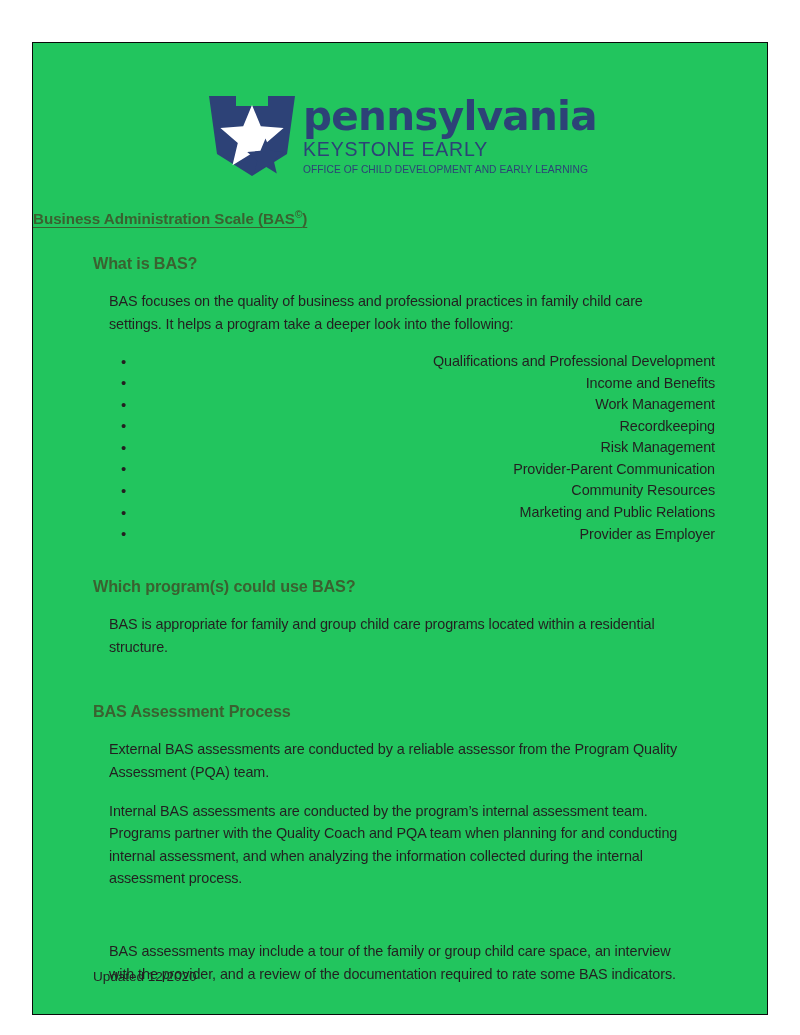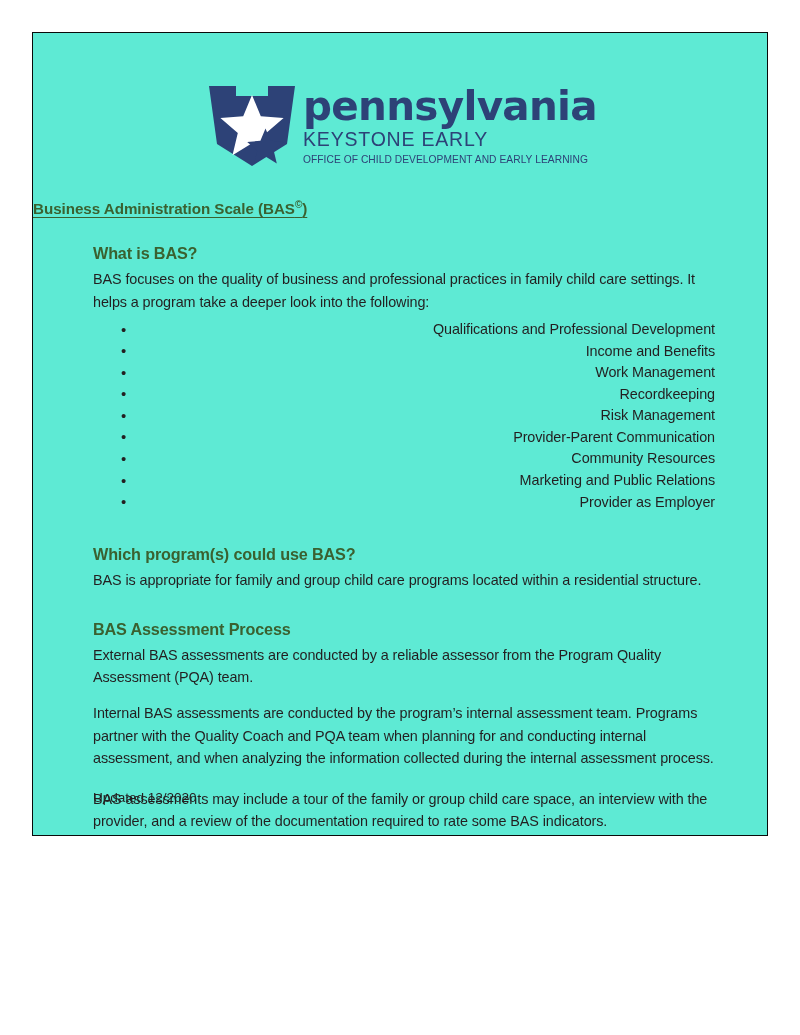--- a/index.html
+++ b/index.html
@@ -12,24 +12,24 @@
     width: 800px;
     height: 1035px;
     font-family: "Liberation Sans", sans-serif;
     overflow: hidden;
   }
 
   
   #page-sheet {
     position: absolute;
     left: 32px;
-    top: 32px;
+    top: 42px;
     width: 736px;
-    height: 804px;
-    background: #5eead4;
+    height: 973px;
+    background: #22c55e;
     border: 1.5px solid #0a0a0a;
   }
 
   
   .logo-block {
     display: flex;
     align-items: flex-start;
     justify-content: center;
     padding-top: 49px;
     gap: 0px;
@@ -105,21 +105,21 @@
     font-size: 16.2px;
     font-weight: bold;
     color: #3a6130;
     margin: 0 0 4px 0;
     letter-spacing: -0.15px;
     line-height: 1.3;
   }
   p.body-par {
     font-size: 14.4px;
     line-height: 1.57;
-    margin: 0;
+    margin: 16px;
     color: #231f20;
     letter-spacing: -0.1px;
   }
   p.body-par + p.body-par { margin-top: 13px; }
 
   ul.bullets {
     list-style: none;
     margin: 6px 0 0 0;
     padding: 0;
   }

